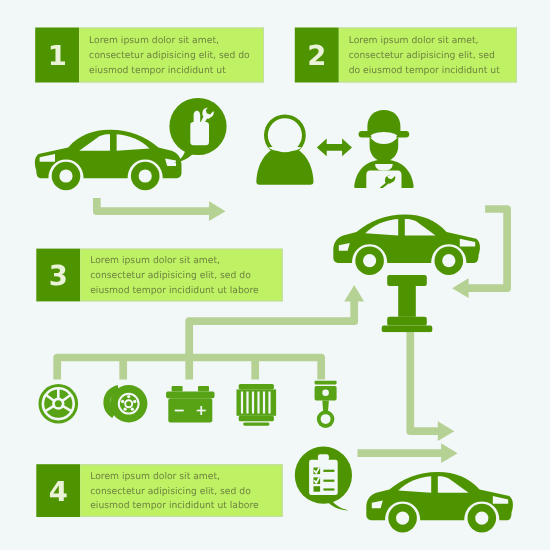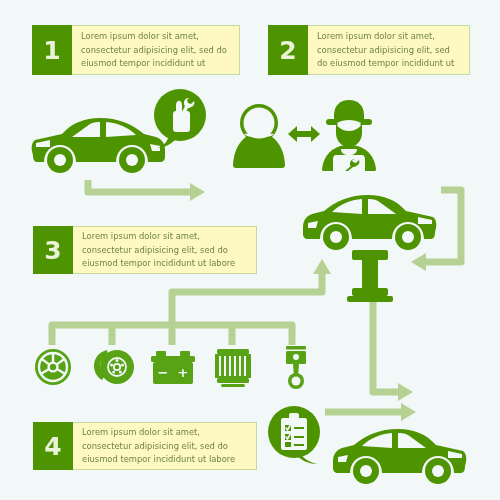--- a/index.html
+++ b/index.html
@@ -18,21 +18,21 @@
   .step-num{
     width:40px;min-width:40px;
     background:#4e9400;
     color:#eaf3d8;
     display:flex;align-items:center;justify-content:center;
     font-size:25px;font-weight:bold;line-height:1;
     letter-spacing:0;
   }
   .step-text{
     flex:1;
-    background:#fef9c3;
+    background:#bef264;
     border:1px solid #c3dca4;
     border-left:none;
     color:#6f8440;
     font-size:8.4px;
     line-height:1.55;
     padding:7px 8px 7px 9px;
     box-sizing:border-box;
     display:flex;align-items:center;
   }
   .step.s1{left:32px;top:25px;width:208px;height:50px;}

